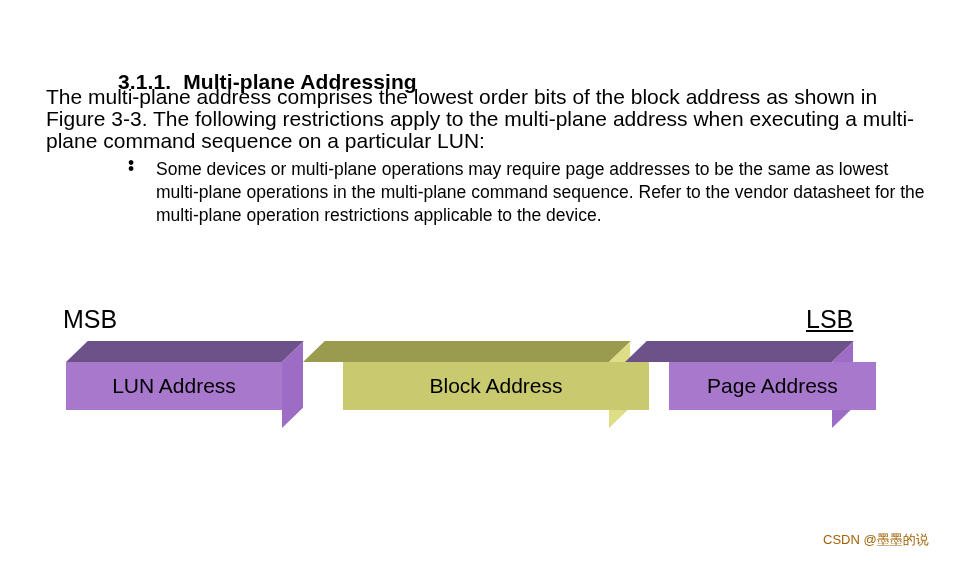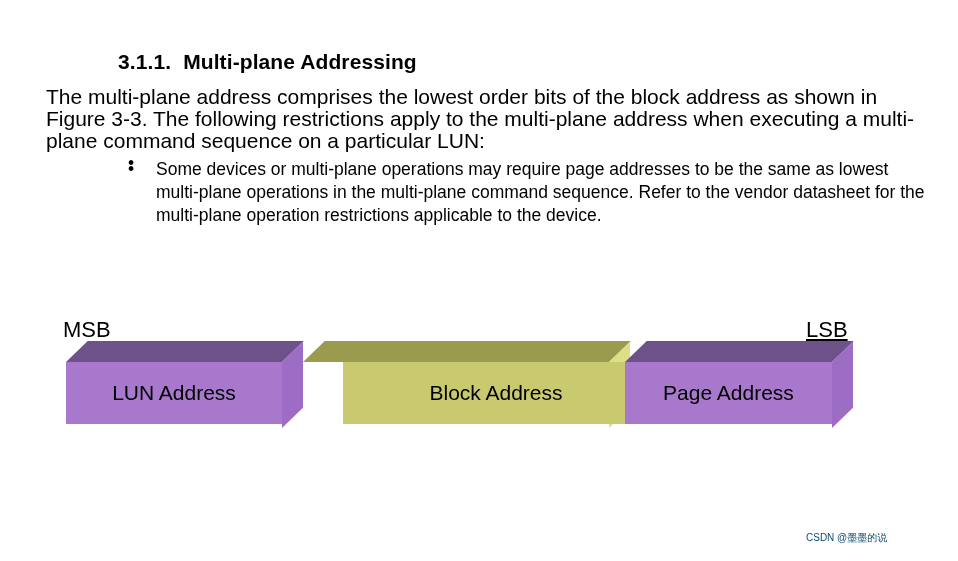--- a/index.html
+++ b/index.html
@@ -28,20 +28,21 @@
     left: 118px;
     top: 50px;
     font-size: 21px;
     font-weight: bold;
     letter-spacing: 0.1px;
     white-space: nowrap;
   }
   .heading .h-num {
     display: inline-block;
     margin-right: 12px;
+    margin-top: 20px;
   }
   .para {
     position: absolute;
     left: 46px;
     top: 86px;
     width: 870px;
     font-size: 21px;
     line-height: 22px;
     text-align: left;
   }
@@ -70,36 +71,36 @@
   
   .figure {
     position: absolute;
     left: 0;
     top: 296px;
     width: 958px;
     height: 265px;
   }
   .msb-label, .lsb-label {
     position: absolute;
-    font-size: 22px;
-    top: 21px;
+    font-size: 25px;
+    top: 9px;
     color: #000;
   }
   .msb-label { left: 63px; }
   .lsb-label { left: 806px; text-decoration: underline; }
 
   .bar { position: absolute; left: 0; top: 0; width: 958px; height: 140px; }
 
   
   .block { position: absolute; }
   .block .front {
     position: absolute;
     left: 0;
     top: 66px;
-    height: 62px;
+    height: 48px;
     box-sizing: border-box;
     display: flex;
     align-items: center;
     justify-content: center;
   }
   .block .top {
     position: absolute;
     top: 45px;
     height: 21px;
     transform: skewX(-46deg);
@@ -134,30 +135,30 @@
   #block-lun .front { width: 216px; }
   #block-lun .top   { left: 0px; width: 216px; }
   #block-lun .side  { left: 216px; }
 
   #block-block   { left: 303px; width: 327px; }
   #block-block .front { width: 306px; }
   #block-block .top   { left: 0px; width: 306px; }
   #block-block .side  { left: 306px; }
 
   #block-page    { left: 625px; width: 228px; }
-  #block-page .front { width: 207px; }
+  #block-page .front { width: 207px; margin-left: 44px; }
   #block-page .top   { left: 0px; width: 207px; }
   #block-page .side  { left: 207px; }
 
   .watermark {
     position: absolute;
-    left: 806px;
+    left: 823px;
     top: 531px;
-    font-size: 10px;
-    color: #0c4a6e;
+    font-size: 13px;
+    color: #a16207;
     white-space: nowrap;
   }
 </style>
 </head>
 <body>
 
 <div class="doc">
 
   <div class="heading">
     <span class="h-num">3.1.1.</span><span>Multi-plane Addressing</span>

